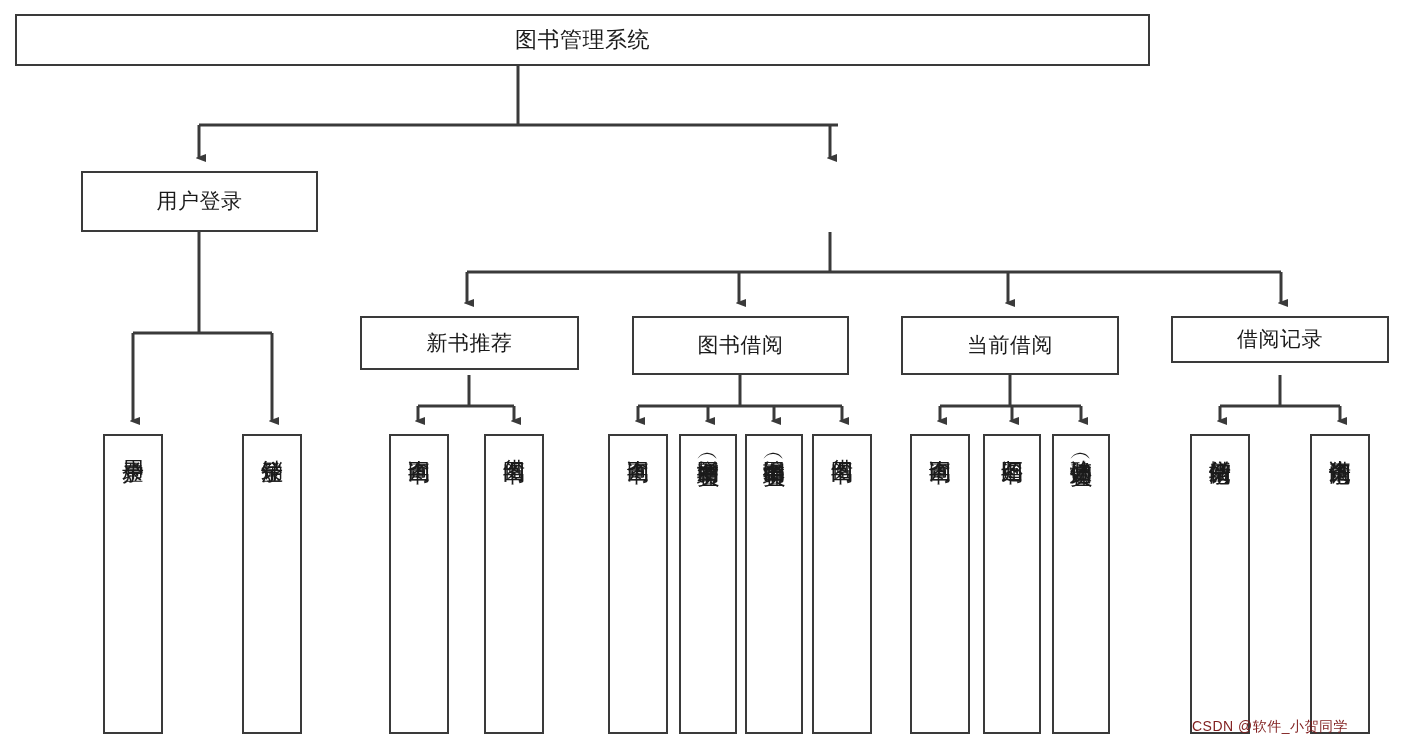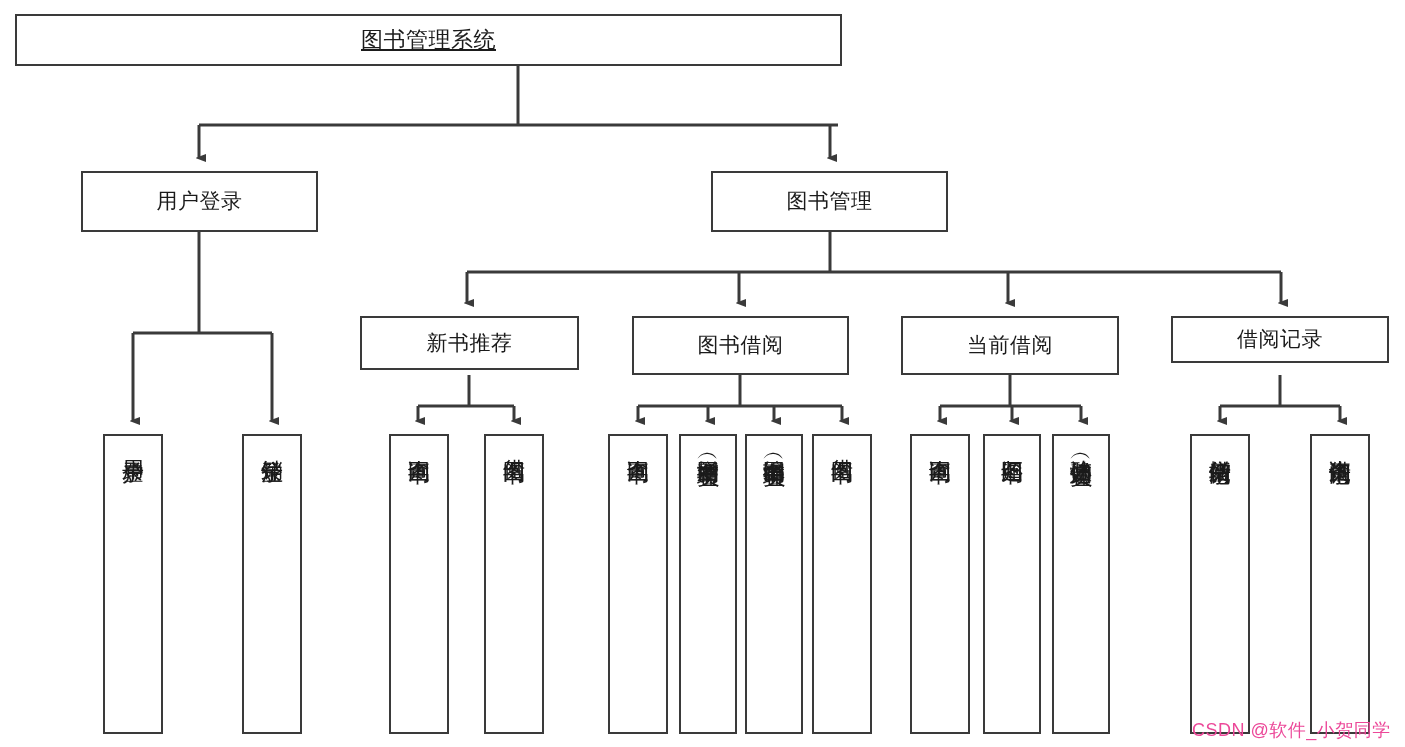--- a/index.html
+++ b/index.html
@@ -53,22 +53,22 @@
     writing-mode: vertical-rl;
     text-orientation: upright;
     white-space: nowrap;
     letter-spacing: 1px;
   }
   .node.root .label {
     font-size: 22px;
   }
   .watermark {
     position: absolute;
-    font-size: 18px;
-    color: #ec4899;
+    font-size: 14px;
+    color: #7f1d1d;
     white-space: nowrap;
     letter-spacing: 0.5px;
   }
 </style>
 </head>
 <body>
 
 <div id="canvas">
 
   <svg class="edges" viewBox="0 0 1405 747">
@@ -115,29 +115,26 @@
       <path d="M1012,406 L1012,421" marker-end="url(#arrow)"></path>
       <path d="M1081,406 L1081,421" marker-end="url(#arrow)"></path>
 
       <path d="M1280,375 L1280,406"></path>
       <path d="M1220,406 L1340,406"></path>
       <path d="M1220,406 L1220,421" marker-end="url(#arrow)"></path>
       <path d="M1340,406 L1340,421" marker-end="url(#arrow)"></path>
     </g>
   </svg>
 
-  <div class="node root" style="left:15px; top:14px; width:827px; height:52px;text-decoration:underline;">
+  <div class="node root" style="left:15px; top:14px; width:1135px; height:52px;">
     <span class="label">图书管理系统</span>
   </div>
 
   <div class="node" style="left:81px; top:171px; width:237px; height:61px;">
     <span class="label">用户登录</span>
-  </div>
-  <div class="node" style="left:711px; top:171px; width:237px; height:61px;">
-    <span class="label">图书管理</span>
   </div>
 
   <div class="node" style="left:360px; top:316px; width:219px; height:54px;">
     <span class="label">新书推荐</span>
   </div>
   <div class="node" style="left:901px; top:316px; width:218px; height:59px;">
     <span class="label">当前借阅</span>
   </div>
   <div class="node" style="left:632px; top:316px; width:217px; height:59px;">
     <span class="label">图书借阅</span>

